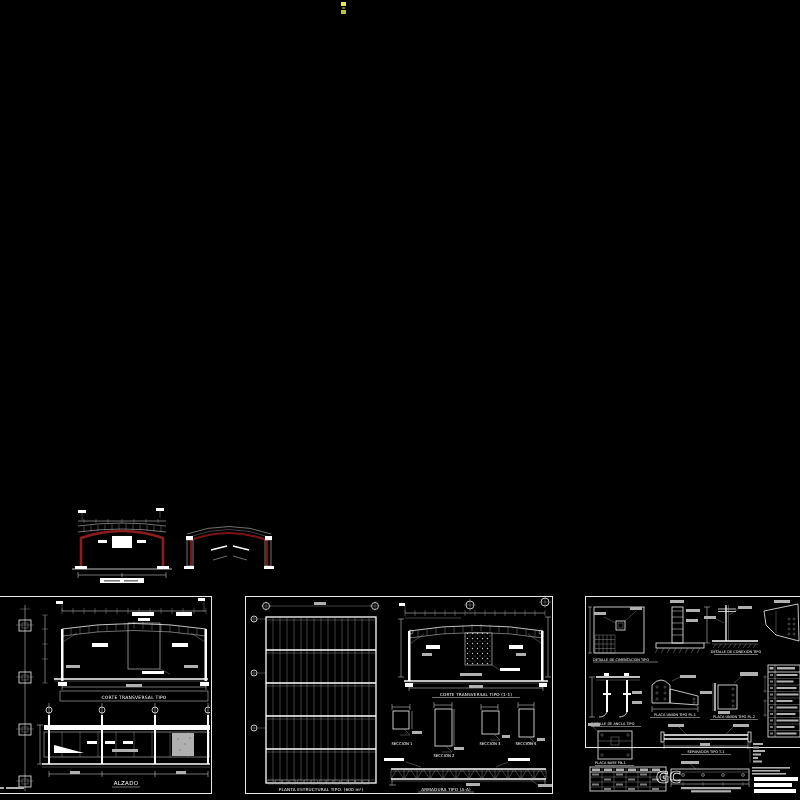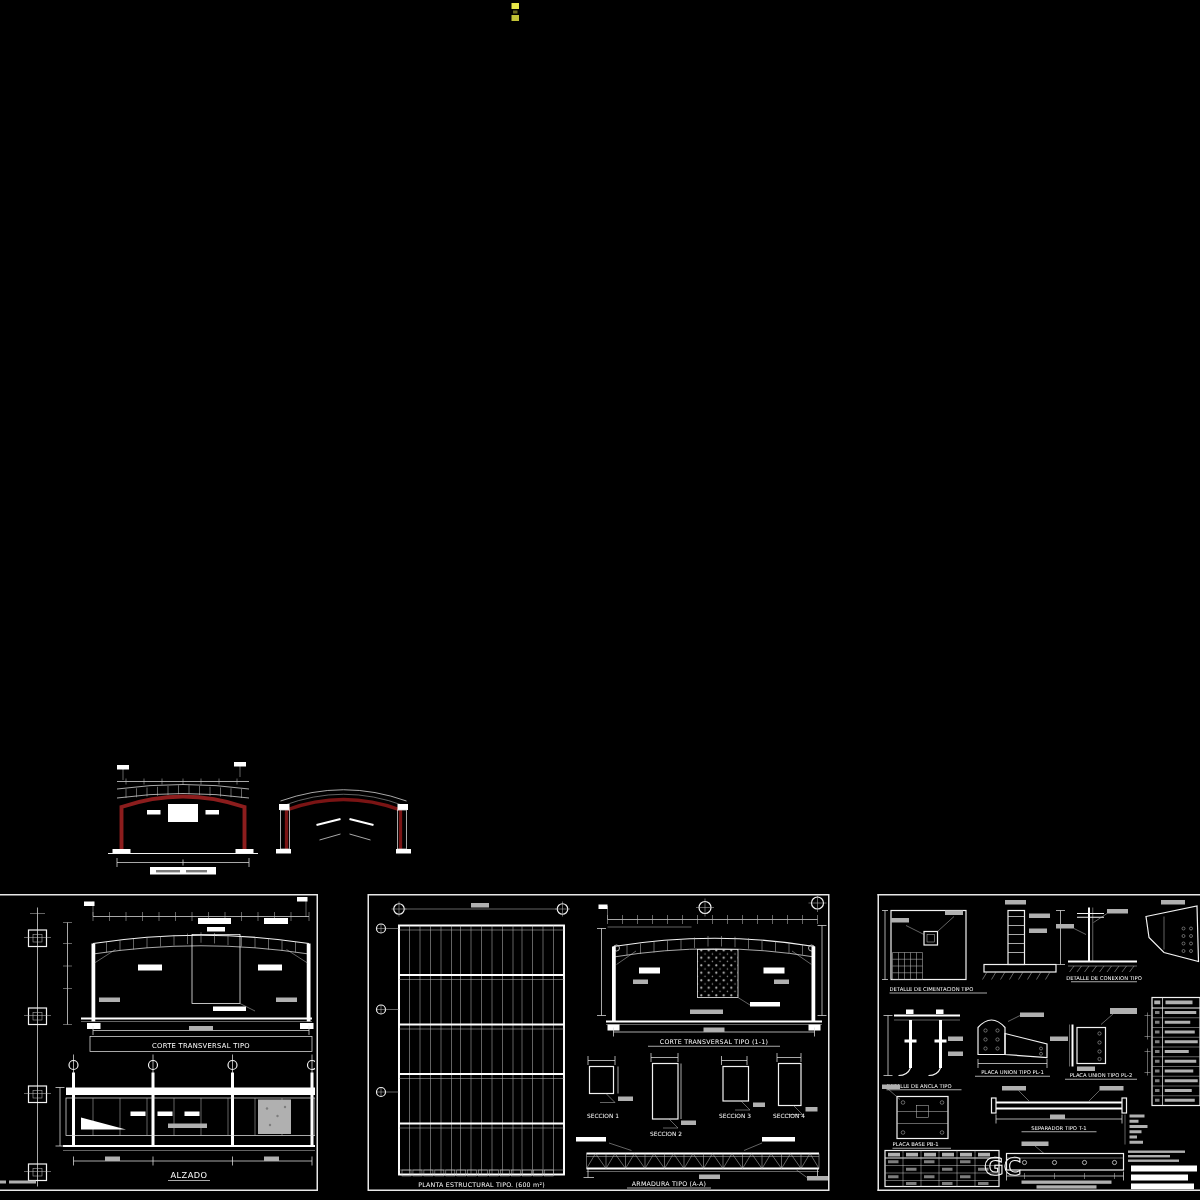--- a/index.html
+++ b/index.html
@@ -304,21 +304,21 @@
     <path class="s2" d="M146 182V188M299 182V188M143 188H150M296 188H302"></path>
     <path class="s3" d="M285 183L292 188"></path>
     <rect class="fg" x="292" y="187" width="14" height="3"></rect>
     <rect class="fg" x="220" y="186" width="14" height="3"></rect>
     <text class="t44" x="200" y="193.5">ARMADURA TIPO (A-A)</text>
     <path class="s2" d="M172 195H228"></path>
   </g>
 </svg>
 </div>
 
-<div class="sheet noright" style="left:585px;top:596px;width:215px;height:198px;">
+<div class="sheet noright" style="left:585px;top:596px;width:215px;height:152px;">
 <svg width="214" height="196" viewBox="0 0 214 196">
 
   <g>
     <rect class="s" x="8" y="10" width="50" height="46"></rect>
     <rect class="s" x="30" y="24" width="9" height="9"></rect>
     <rect class="s3" x="32" y="26" width="5" height="5"></rect>
     <path class="s3" d="M39 24L50 14M30 26L18 20"></path>
     <rect class="fg" x="44" y="10" width="12" height="3"></rect>
     <rect class="fg" x="8" y="15" width="12" height="3"></rect>
     <path class="s3" d="M9 38V56M13 38V56M17 38V56M21 38V56M25 38V56M29 38V56M9 38H29M9 42.5H29M9 47H29M9 51.5H29M9 56H29"></path>

